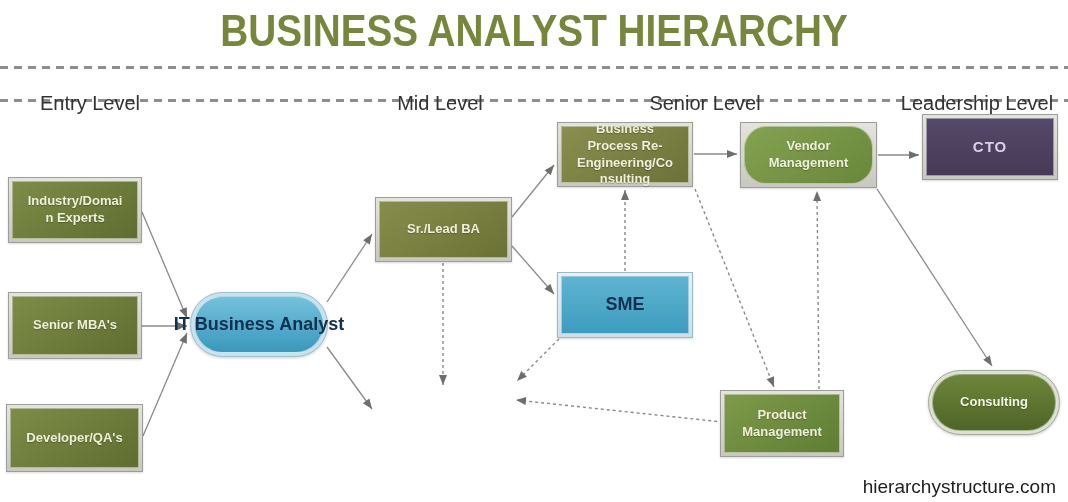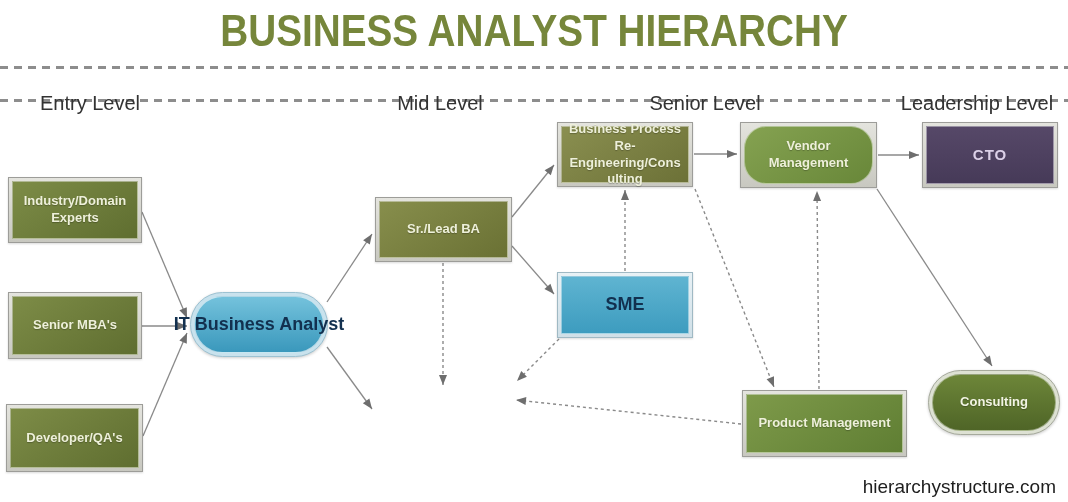--- a/index.html
+++ b/index.html
@@ -34,21 +34,21 @@
     border: 1px solid #9d9d99;
     background: linear-gradient(#e4e4de, #c8c8c0);
     padding: 3px;
     box-shadow: 0 1px 2px rgba(0,0,0,0.15);
   }
   .node-inner {
     width: 100%; height: 100%;
     display: flex; align-items: center; justify-content: center;
     text-align: center;
     border: 1px solid rgba(255,255,255,0.45);
-    padding: 2px 4px;
+    padding: 2px 12px;
   }
   .node-label {
     font-size: 13px; font-weight: bold; color: #eef0da;
     line-height: 1.3; overflow-wrap: anywhere;
     text-shadow: 0 1px 1px rgba(0,0,0,0.25);
   }
 
   .fill-olive     { background: linear-gradient(145deg, #7d8c47, #5f6e30); }
   .fill-srlead    { background: linear-gradient(145deg, #878e4c, #6a7134); }
   .fill-sales     { background: linear-gradient(145deg, #989d5e, #757a3a); }
@@ -157,33 +157,33 @@
         <span class="node-label">Business Process Re-Engineering/Consulting</span>
       </div>
   </div>
 
   <div class="node blue-frame" style="left:557px; top:272px; width:136px; height:66px">
     <div class="node-inner fill-blue">
         <span class="node-label label-navy">SME</span>
       </div>
   </div>
 
-  <div class="node" style="left:742px; top:390px; width:165px; height:67px">
+  <div class="node" style="left:720px; top:390px; width:124px; height:67px">
     <div class="node-inner fill-product">
         <span class="node-label">Product Management</span>
       </div>
   </div>
 
   <div class="node" style="left:740px; top:122px; width:137px; height:66px">
     <div class="node-inner fill-vendor">
         <span class="node-label">Vendor Management</span>
       </div>
   </div>
 
-  <div class="node" style="left:922px; top:122px; width:136px; height:66px">
+  <div class="node" style="left:922px; top:114px; width:136px; height:66px">
     <div class="node-inner fill-purple">
         <span class="node-label label-lav">CTO</span>
       </div>
   </div>
 
   <div class="pill pill-green" style="left:928px; top:370px; width:132px; height:65px">
     <div class="pill-inner">
         <span class="node-label">Consulting</span>
       </div>
   </div>

